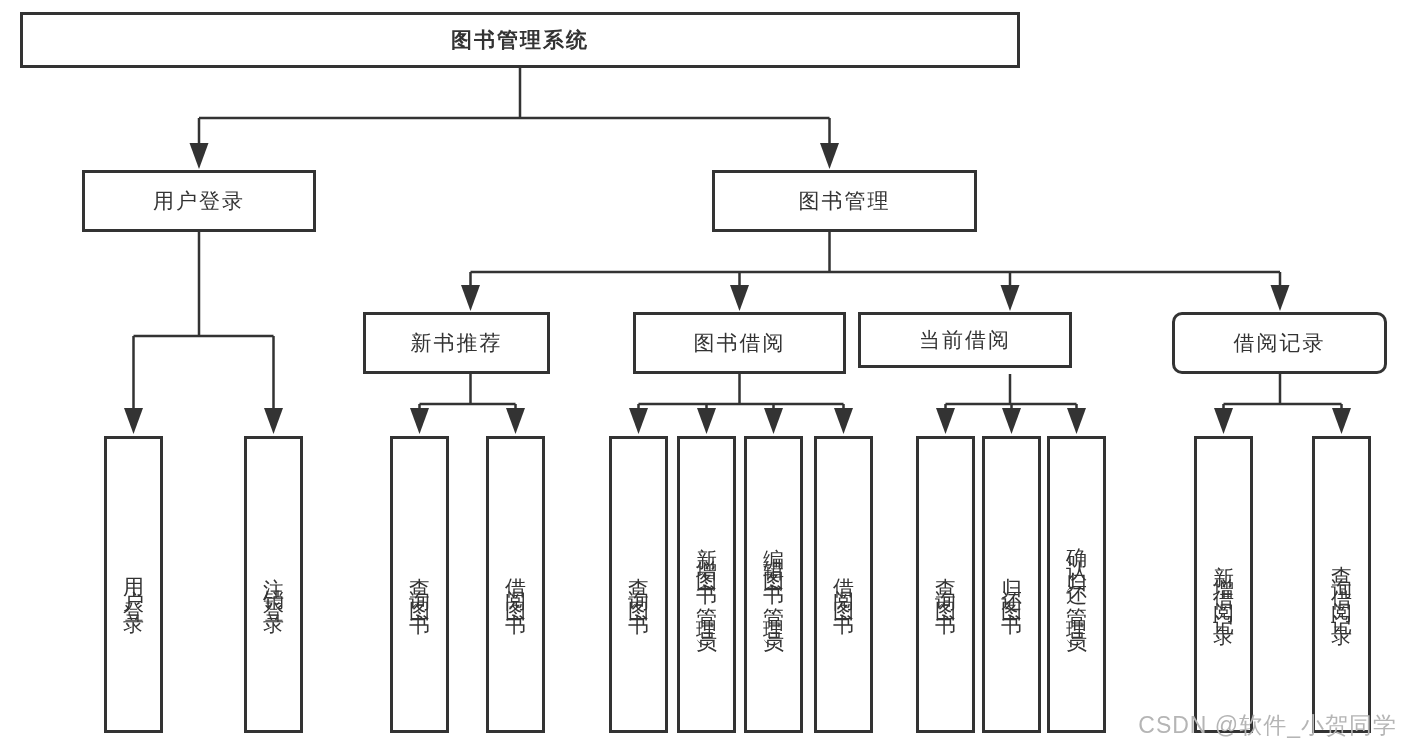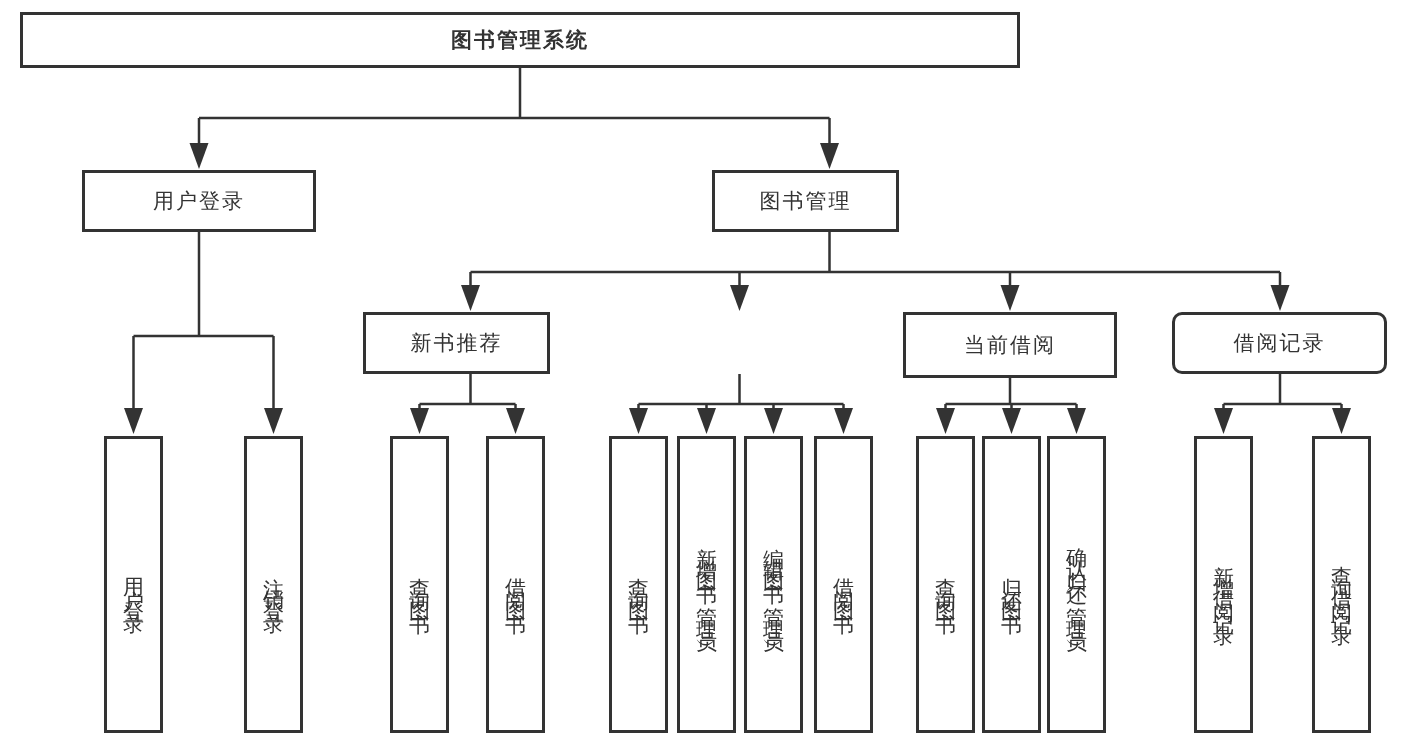--- a/index.html
+++ b/index.html
@@ -44,25 +44,25 @@
     writing-mode:vertical-rl;
     text-orientation:mixed;
     letter-spacing:12px;
     font-size:21px;
     white-space:nowrap;
   }
   
   #node-root{left:20px;top:12px;width:1000px;height:56px;font-weight:bold;}
   
   #node-l2-0{left:82px;top:170px;width:234px;height:62px;}
-  #node-l2-1{left:712px;top:170px;width:187px;height:62px;}
+  #node-l2-1{left:712px;top:170px;width:265px;height:62px;}
   
   #node-l3-0{left:363px;top:312px;width:187px;height:62px;}
   #node-l3-1{left:633px;top:312px;width:213px;height:62px;}
-  #node-l3-2{left:903px;top:312px;width:214px;height:66px;}
+  #node-l3-2{left:858px;top:312px;width:214px;height:56px;}
   #node-l3-3{left:1172px;top:312px;width:215px;height:62px;border-radius:10px;}
   
   #leaf-0{left:104px;}  #leaf-1{left:244px;}
   #leaf-2{left:390px;}  #leaf-3{left:486px;}
   #leaf-4{left:609px;}  #leaf-5{left:677px;}
   #leaf-6{left:744px;}  #leaf-7{left:814px;}
   #leaf-8{left:916px;}  #leaf-9{left:982px;}
   #leaf-10{left:1047px;}
   #leaf-11{left:1194px;} #leaf-12{left:1312px;}
   .leaf{top:436px;width:59px;height:297px;}
@@ -132,20 +132,23 @@
   <div class="node" id="node-l2-0">
     <span>用户登录</span>
   </div>
   <div class="node" id="node-l2-1">
     <span>图书管理</span>
   </div>
 
   <div class="node" id="node-l3-0">
     <span>新书推荐</span>
   </div>
+  <div class="node" id="node-l3-1">
+    <span>图书借阅</span>
+  </div>
   <div class="node" id="node-l3-2">
     <span>当前借阅</span>
   </div>
   <div class="node" id="node-l3-3">
     <span>借阅记录</span>
   </div>
 
   <div class="node leaf" id="leaf-0">
     <span class="vtext">用户登录</span>
   </div>
@@ -179,14 +182,15 @@
   <div class="node leaf" id="leaf-10">
     <span class="vtext">确认归还（管理员）</span>
   </div>
   <div class="node leaf" id="leaf-11">
     <span class="vtext">新增借阅记录</span>
   </div>
   <div class="node leaf" id="leaf-12">
     <span class="vtext">查询借阅记录</span>
   </div>
 
+  <div class="watermark">CSDN @软件_小贺同学</div>
 
 </div>
 
 </body></html>

